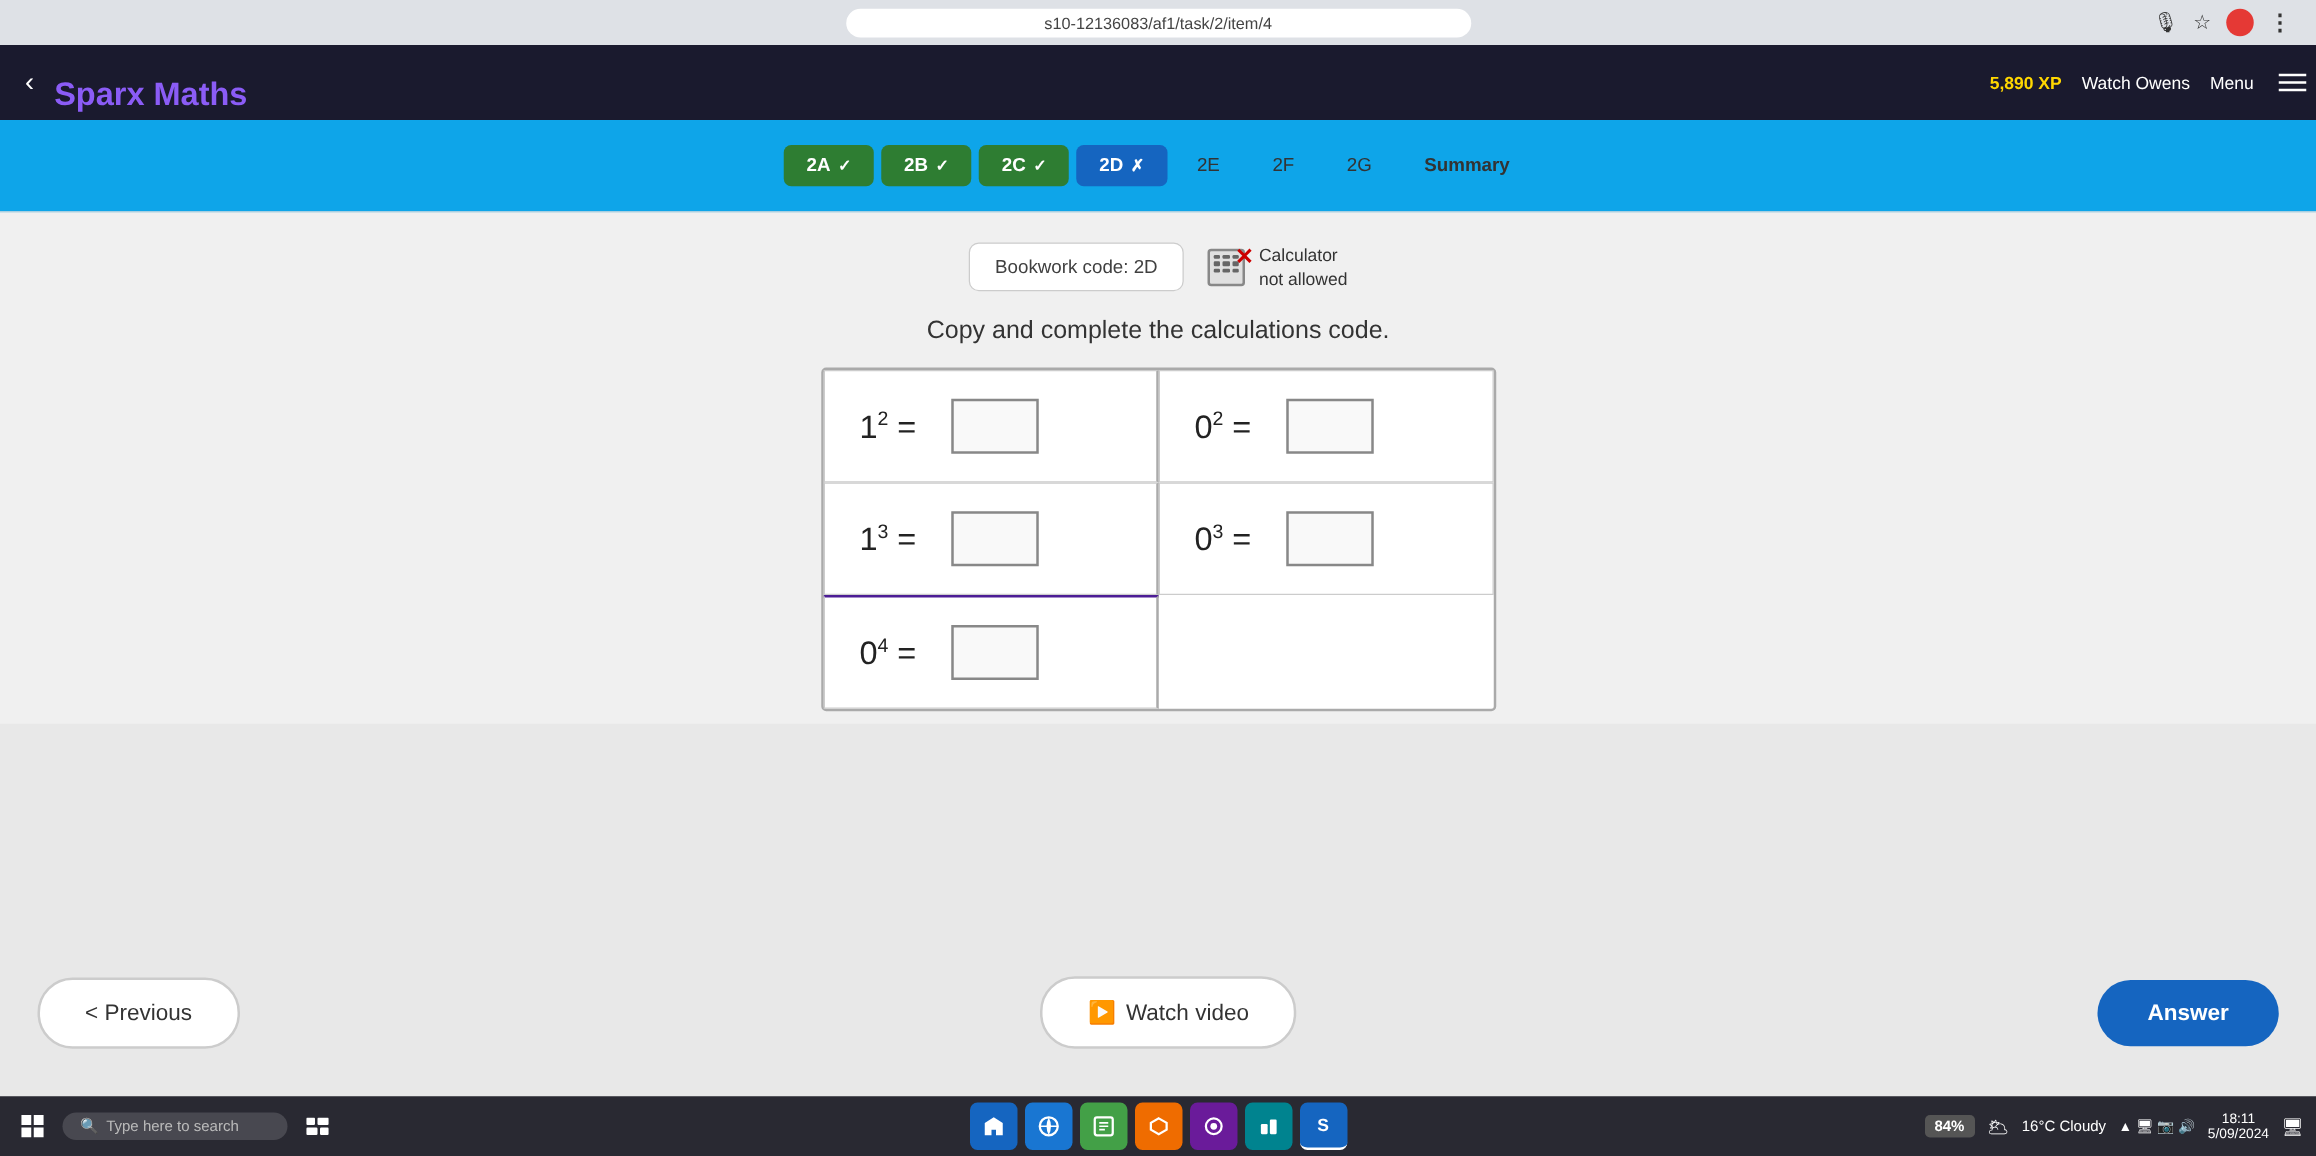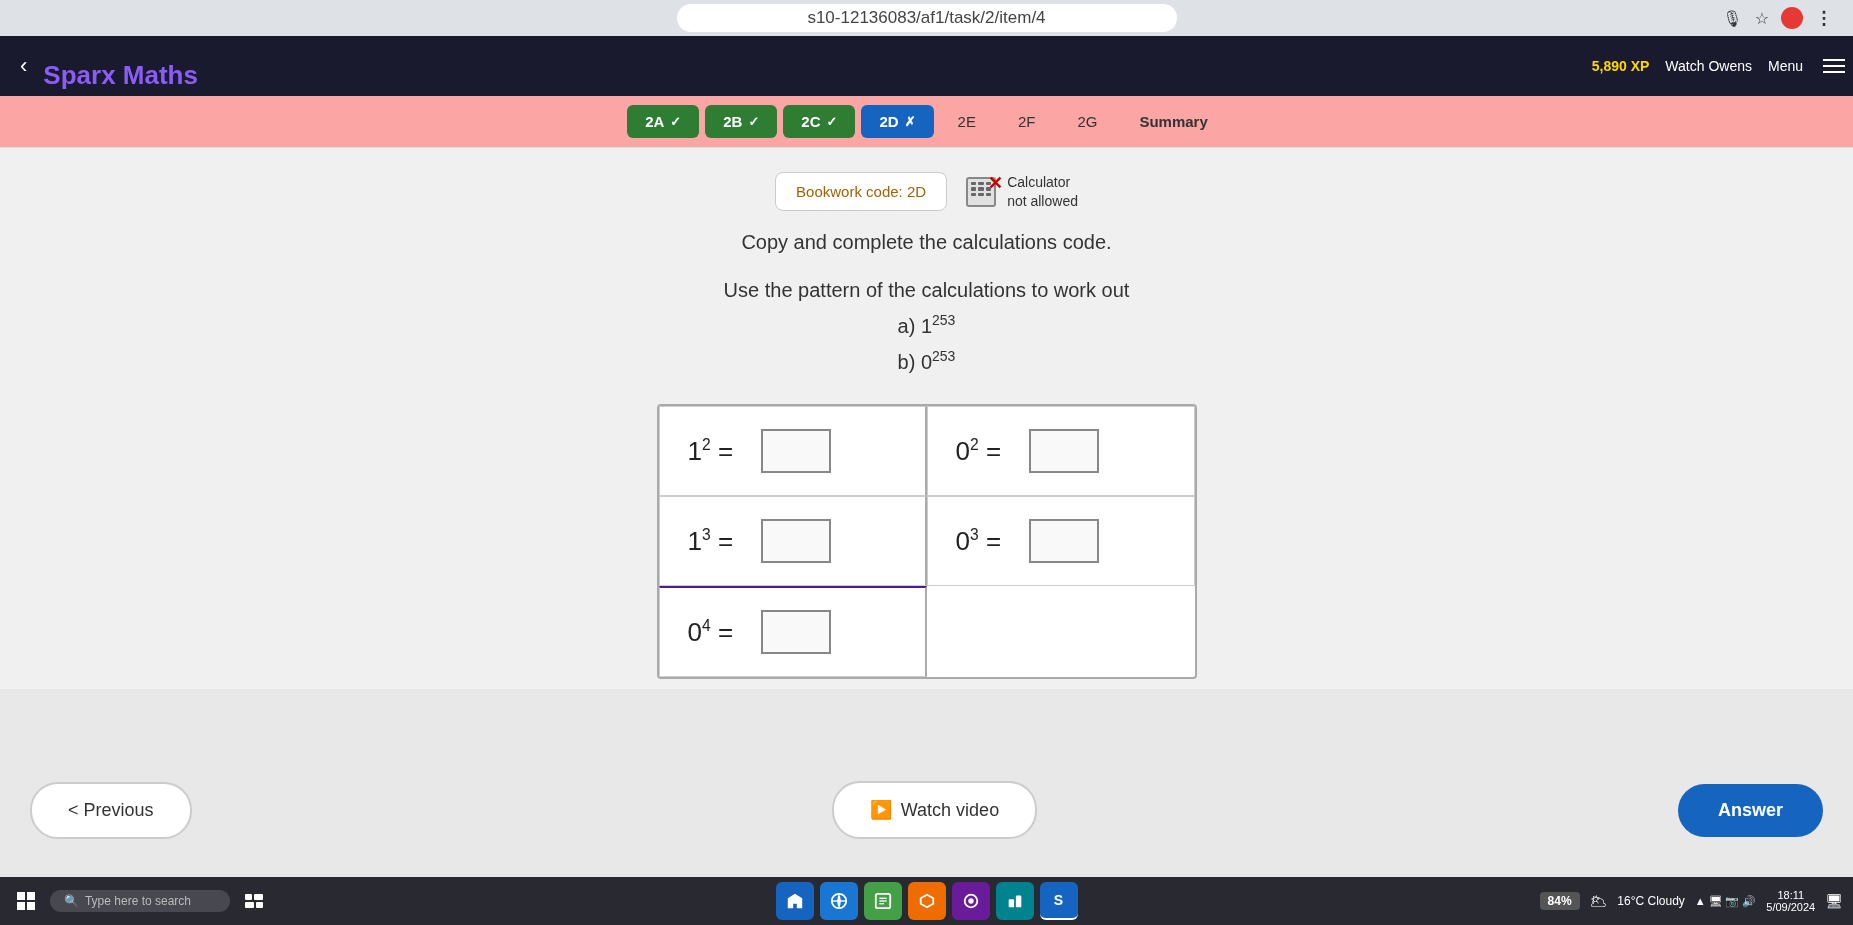--- a/index.html
+++ b/index.html
@@ -20,21 +20,21 @@
       align-items: center;
       justify-content: center;
       font-size: 13px;
       color: #333;
       position: relative;
     }
     .browser-bar-url {
       background: white;
       border-radius: 16px;
       padding: 4px 20px;
-      font-size: 17px;
+      font-size: 13px;
       color: #444;
       width: 500px;
       text-align: center;
     }
     .browser-icons {
       position: absolute;
       right: 20px;
       display: flex;
       gap: 12px;
       align-items: center;
@@ -83,25 +83,25 @@
     }
     .menu-btn span {
       display: block;
       width: 22px;
       height: 2px;
       background: white;
     }
 
     
     .task-nav {
-      background: #fca5a5;
+      background: #0ea5e9;
       display: flex;
       align-items: center;
       justify-content: center;
-      padding: 9px 0;
+      padding: 20px 0;
       gap: 6px;
       border-bottom: 1px solid #ddd;
     }
     .task-tab {
       padding: 8px 18px;
       border-radius: 6px;
       font-size: 15px;
       font-weight: 600;
       cursor: pointer;
       border: none;
@@ -146,21 +146,21 @@
       align-items: center;
       gap: 16px;
       margin-bottom: 20px;
     }
     .bookwork-badge {
       background: white;
       border: 1px solid #ccc;
       border-radius: 8px;
       padding: 10px 20px;
       font-size: 15px;
-      color: #a16207;
+      color: #404040;
     }
     .calculator-badge {
       display: flex;
       align-items: center;
       gap: 8px;
       font-size: 14px;
       color: #333;
     }
     .calc-icon {
       width: 36px;
@@ -456,25 +456,20 @@
       </div>
       <div class="calc-text">
         <span>Calculator</span>
         <span>not allowed</span>
       </div>
     </div>
   </div>
 
   <p class="question-instruction">Copy and complete the calculations code.</p>
 
-  <div class="question-body">
-    <div>Use the pattern of the calculations to work out</div>
-    <div>a) 1<sup>253</sup></div>
-    <div>b) 0<sup>253</sup></div>
-  </div>
 
   <div class="calc-grid-box">
 
     <div class="calc-cell">
       <span>1<sup>2</sup> =</span>
       <div class="answer-box"></div>
     </div>
     <div class="calc-cell">
       <span>0<sup>2</sup> =</span>
       <div class="answer-box"></div>

